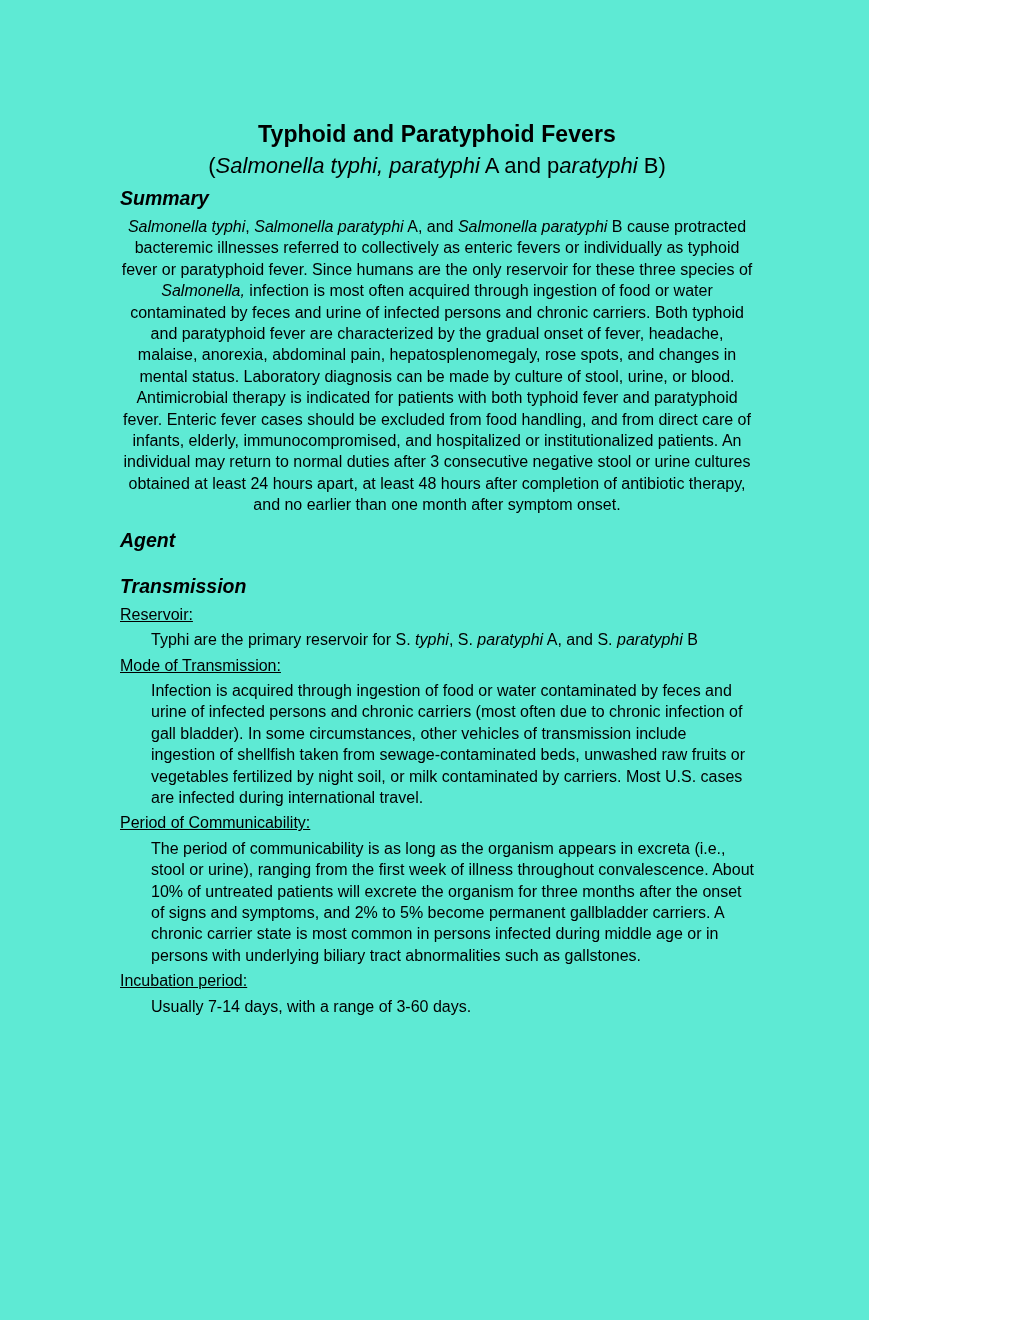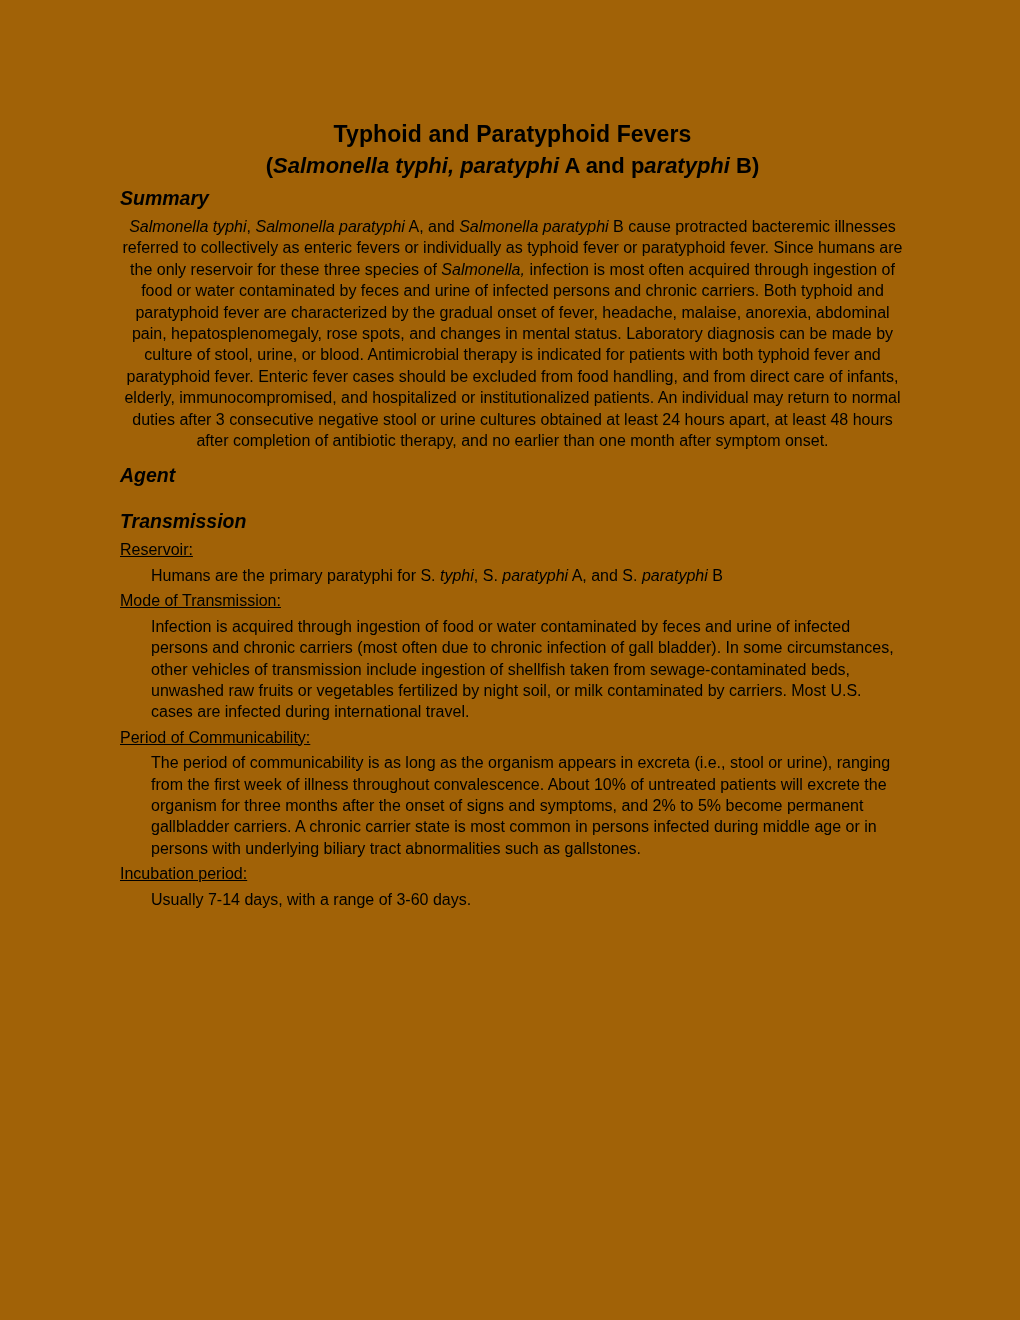--- a/index.html
+++ b/index.html
@@ -10,38 +10,38 @@
   }
   body {
     width: 1020px;
     height: 1320px;
     font-family: "Liberation Sans", sans-serif;
     color: #000000;
     overflow: hidden;
   }
   .page {
     position: relative;
-    width: 1020px;
+    width: 869px;
     height: 1320px;
-    background: #a16207;
+    background: #5eead4;
     box-sizing: border-box;
     padding: 120px 115px 0 120px;
   }
   .doc-title {
     text-align: center;
     font-size: 23px;
     font-weight: bold;
     line-height: 29px;
     margin: 0 0 2px 0;
     letter-spacing: 0.1px;
   }
   .doc-subtitle {
     text-align: center;
     font-size: 22px;
-    font-weight: bold;
+    font-weight: normal;
     line-height: 29px;
     margin: 0 0 6px 0;
   }
   h2.section-heading {
     font-size: 19.5px;
     font-weight: bold;
     line-height: 24px;
     margin: 8px 0 6px 0;
     padding: 0;
     font-style: italic;
@@ -90,21 +90,21 @@
 
   <p class="body-text summary-body"><span class="it">Salmonella typhi</span><span>, </span><span class="it">Salmonella paratyphi</span><span> A, and </span><span class="it">Salmonella paratyphi</span><span> B cause protracted bacteremic illnesses referred to collectively as enteric fevers or individually as typhoid fever or paratyphoid fever. Since humans are the only reservoir for these three species of </span><span class="it">Salmonella,</span><span> infection is most often acquired through ingestion of food or water contaminated by feces and urine of infected persons and chronic carriers. Both typhoid and paratyphoid fever are characterized by the gradual onset of fever, headache, malaise, anorexia, abdominal pain, hepatosplenomegaly, rose spots, and changes in mental status. Laboratory diagnosis can be made by culture of stool, urine, or blood. Antimicrobial therapy is indicated for patients with both typhoid fever and paratyphoid fever. Enteric fever cases should be excluded from food handling, and from direct care of infants, elderly, immunocompromised, and hospitalized or institutionalized patients. An individual may return to normal duties after 3 consecutive negative stool or urine cultures obtained at least 24 hours apart, at least 48 hours after completion of antibiotic therapy, and no earlier than one month after symptom onset.</span></p>
 
   <h2 class="section-heading heading-agent">Agent</h2>
 
 
   <h2 class="section-heading heading-transmission">Transmission</h2>
 
   <p class="sub-label">Reservoir:</p>
 
-  <p class="indented"><span>Humans are the primary paratyphi for S. </span><span class="it">typhi</span><span>, S. </span><span class="it">paratyphi</span><span> A, and S. </span><span class="it">paratyphi</span><span> B</span></p>
+  <p class="indented"><span>Typhi are the primary reservoir for S. </span><span class="it">typhi</span><span>, S. </span><span class="it">paratyphi</span><span> A, and S. </span><span class="it">paratyphi</span><span> B</span></p>
 
   <p class="sub-label">Mode of Transmission:</p>
 
   <p class="indented">Infection is acquired through ingestion of food or water contaminated by feces and urine of infected persons and chronic carriers (most often due to chronic infection of gall bladder). In some circumstances, other vehicles of transmission include ingestion of shellfish taken from sewage-contaminated beds, unwashed raw fruits or vegetables fertilized by night soil, or milk contaminated by carriers. Most U.S. cases are infected during international travel.</p>
 
   <p class="sub-label">Period of Communicability:</p>
 
   <p class="indented">The period of communicability is as long as the organism appears in excreta (i.e., stool or urine), ranging from the first week of illness throughout convalescence. About 10% of untreated patients will excrete the organism for three months after the onset of signs and symptoms, and 2% to 5% become permanent gallbladder carriers. A chronic carrier state is most common in persons infected during middle age or in persons with underlying biliary tract abnormalities such as gallstones.</p>
 
 

